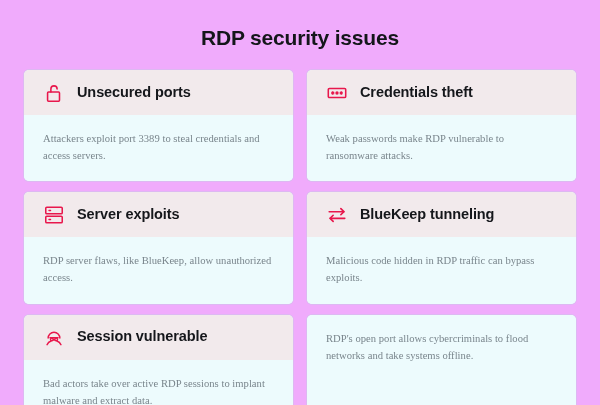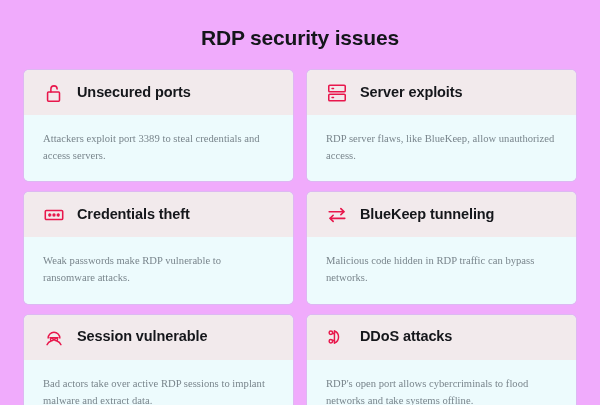--- a/index.html
+++ b/index.html
@@ -109,63 +109,63 @@
       </div>
       <div class="card-body">
         <p class="card-text">Attackers exploit port 3389 to steal credentials and access servers.</p>
       </div>
     </div>
 
     <div class="card">
       <div class="card-header">
         <span class="card-icon">
           <svg viewBox="0 0 24 24" fill="none" stroke="currentColor" stroke-width="1.7" stroke-linecap="round" stroke-linejoin="round">
-            <rect x="3" y="3.5" width="18" height="7.2" rx="1.2"></rect>
-            <rect x="3" y="13.3" width="18" height="7.2" rx="1.2"></rect>
-            <path d="M6.6 7.1h1.6M6.6 16.9h1.6" stroke-width="1.6"></path>
-          </svg>
-        </span>
-        <span class="card-title">Server exploits</span>
-      </div>
-      <div class="card-body">
-        <p class="card-text">RDP server flaws, like BlueKeep, allow unauthorized access.</p>
-      </div>
-    </div>
-
-    <div class="card">
-      <div class="card-header">
-        <span class="card-icon">
-          <svg viewBox="0 0 24 24" fill="none" stroke="currentColor" stroke-width="1.7" stroke-linecap="round" stroke-linejoin="round">
             <rect x="2.5" y="7" width="19" height="10" rx="1.2"></rect>
             <path d="M7.4 10.6v2.8M6.2 11.3l2.4 1.4M8.6 11.3l-2.4 1.4" stroke-width="1.3"></path>
             <path d="M12 10.6v2.8M10.8 11.3l2.4 1.4M13.2 11.3l-2.4 1.4" stroke-width="1.3"></path>
             <path d="M16.6 10.6v2.8M15.4 11.3l2.4 1.4M17.8 11.3l-2.4 1.4" stroke-width="1.3"></path>
           </svg>
         </span>
         <span class="card-title">Credentials theft</span>
       </div>
       <div class="card-body">
         <p class="card-text">Weak passwords make RDP vulnerable to ransomware attacks.</p>
       </div>
     </div>
 
     <div class="card">
       <div class="card-header">
         <span class="card-icon">
+          <svg viewBox="0 0 24 24" fill="none" stroke="currentColor" stroke-width="1.7" stroke-linecap="round" stroke-linejoin="round">
+            <rect x="3" y="3.5" width="18" height="7.2" rx="1.2"></rect>
+            <rect x="3" y="13.3" width="18" height="7.2" rx="1.2"></rect>
+            <path d="M6.6 7.1h1.6M6.6 16.9h1.6" stroke-width="1.6"></path>
+          </svg>
+        </span>
+        <span class="card-title">Server exploits</span>
+      </div>
+      <div class="card-body">
+        <p class="card-text">RDP server flaws, like BlueKeep, allow unauthorized access.</p>
+      </div>
+    </div>
+
+    <div class="card">
+      <div class="card-header">
+        <span class="card-icon">
           <svg viewBox="0 0 24 24" fill="none" stroke="currentColor" stroke-width="1.8" stroke-linecap="round" stroke-linejoin="round">
             <path d="M3.5 8.4h16"></path>
             <path d="M16.2 5.1l3.3 3.3-3.3 3.3"></path>
             <path d="M20.5 15.6h-16"></path>
             <path d="M7.8 12.3L4.5 15.6l3.3 3.3"></path>
           </svg>
         </span>
         <span class="card-title">BlueKeep tunneling</span>
       </div>
       <div class="card-body">
-        <p class="card-text">Malicious code hidden in RDP traffic can bypass networks.</p>
+        <p class="card-text">Malicious code hidden in RDP traffic can bypass exploits.</p>
       </div>
     </div>
 
     <div class="card">
       <div class="card-header">
         <span class="card-icon">
           <svg viewBox="0 0 24 24" fill="none" stroke="currentColor" stroke-width="1.6" stroke-linecap="round" stroke-linejoin="round">
             <path d="M5.6 13.2a6.4 6.4 0 0 1 12.8 0"></path>
             <path d="M7.6 12.7h8.8"></path>
             <circle cx="9.7" cy="14.6" r="1.5"></circle>
@@ -175,31 +175,19 @@
           </svg>
         </span>
         <span class="card-title">Session vulnerable</span>
       </div>
       <div class="card-body">
         <p class="card-text">Bad actors take over active RDP sessions to implant malware and extract data.</p>
       </div>
     </div>
 
     <div class="card">
-      <div class="card-header">
-        <span class="card-icon">
-          <svg viewBox="0 0 24 24" fill="none" stroke="currentColor" stroke-width="1.6" stroke-linecap="round" stroke-linejoin="round">
-            <path d="M9.2 5.4a7.1 7.1 0 0 1 0 13.2"></path>
-            <path d="M9.2 5.4v13.2"></path>
-            <circle cx="5.3" cy="7.4" r="1.9"></circle>
-            <circle cx="5.3" cy="16.6" r="1.9"></circle>
-            <path d="M7.1 7.9l2.1.6M7.1 16.1l2.1-.6"></path>
-          </svg>
-        </span>
-        <span class="card-title">DDoS attacks</span>
-      </div>
       <div class="card-body">
         <p class="card-text">RDP's open port allows cybercriminals to flood networks and take systems offline.</p>
       </div>
     </div>
 
   </div>
 </div>
 
 </body></html>

